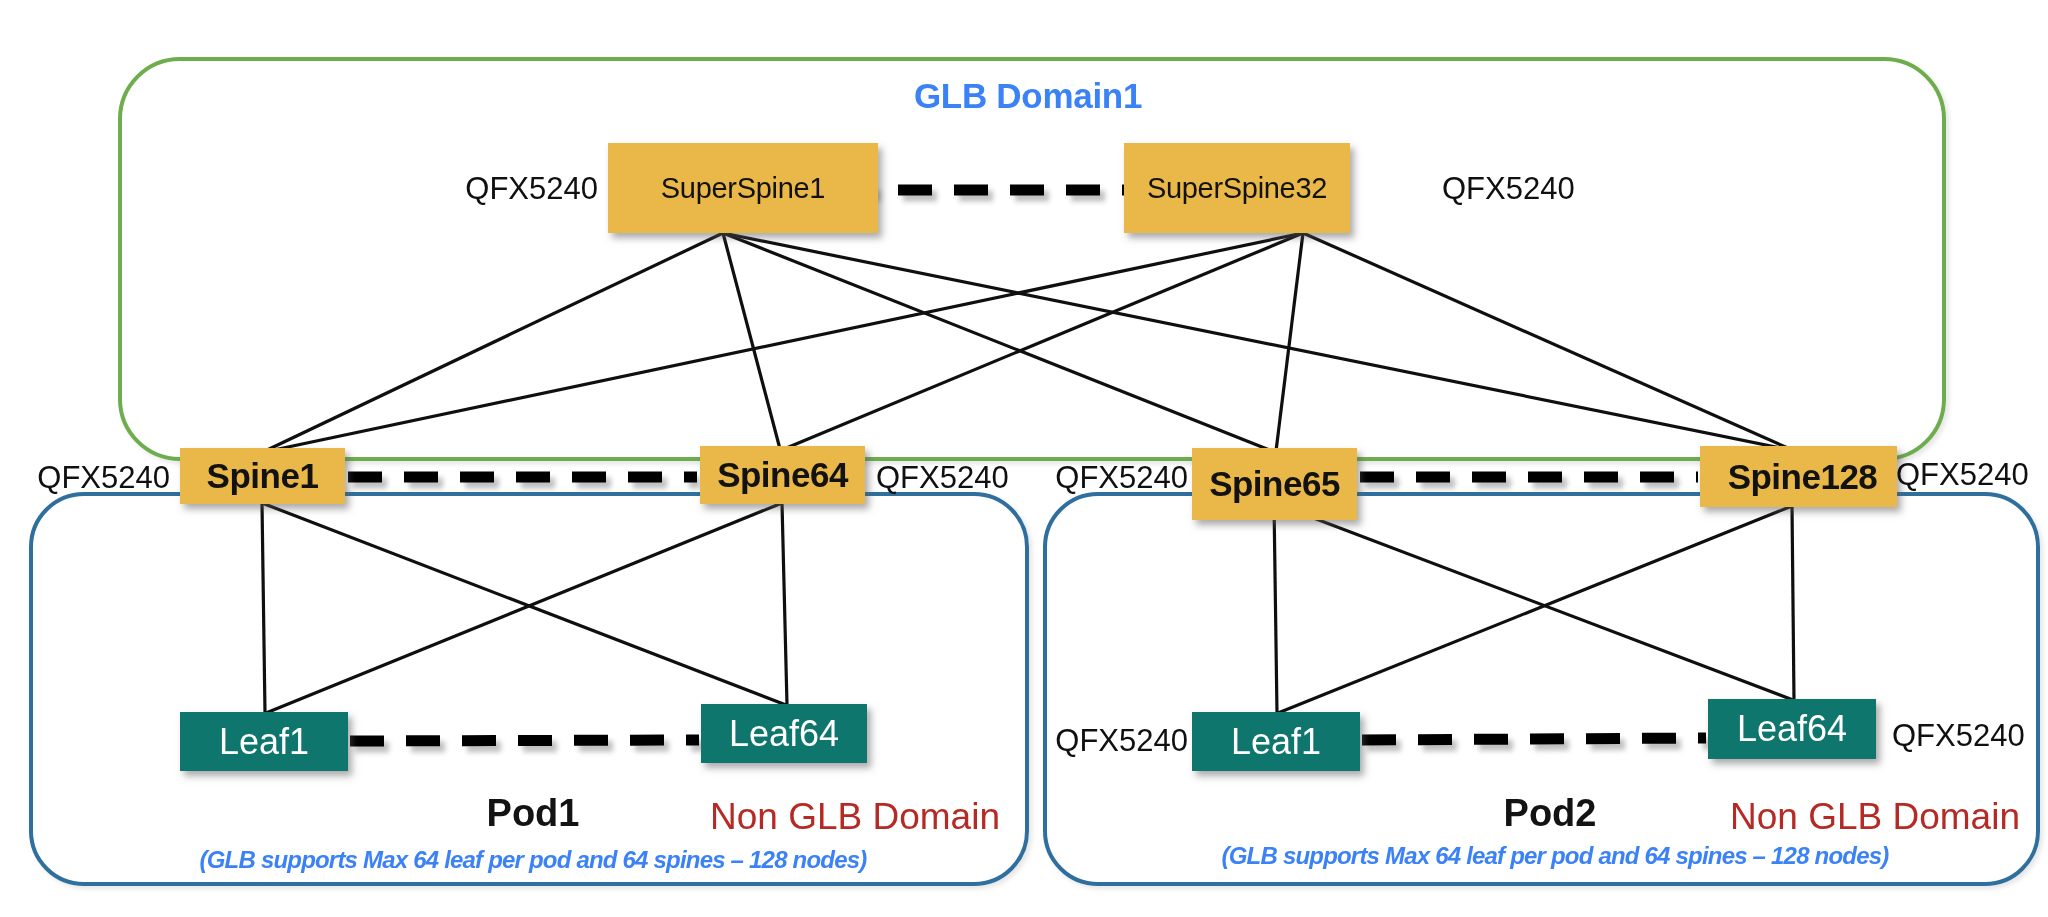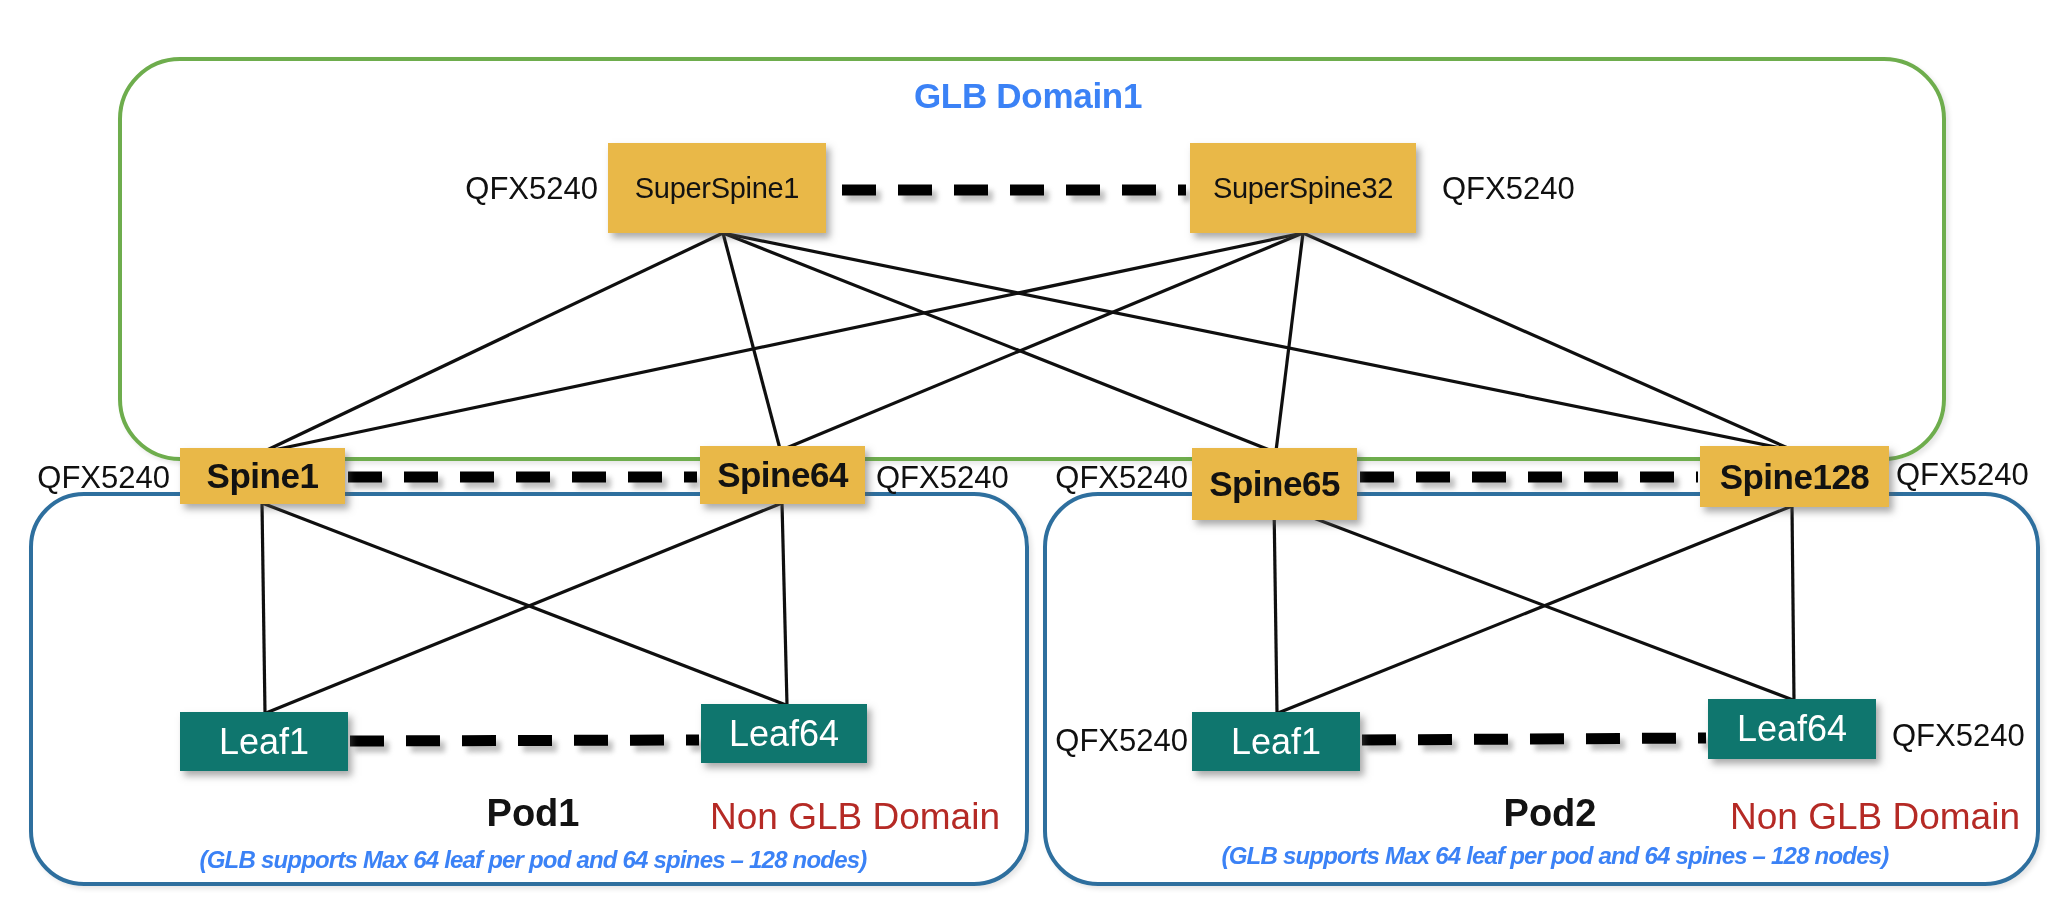--- a/index.html
+++ b/index.html
@@ -32,26 +32,26 @@
     position:absolute;z-index:3;
     display:flex;align-items:center;justify-content:center;
     box-shadow:4px 5px 7px rgba(90,90,90,0.50);
   }
   .node-orange{background:#e9b848;color:#121212;}
   .node-blue{background:#0f766e;color:#ffffff;}
   .superspine{font-size:29px;font-weight:500;letter-spacing:-0.3px;}
   .spine{font-size:35px;font-weight:700;letter-spacing:-0.5px;text-align:center;}
   .leaf{font-size:36px;font-weight:400;}
 
-  .n-superspine1{left:608px;top:143px;width:218px;height:90px;}
-  .n-superspine32{left:1190px;top:143px;width:226px;height:90px;}
+  .n-superspine1{left:608px;top:143px;width:270px;height:90px;}
+  .n-superspine32{left:1124px;top:143px;width:226px;height:90px;}
   .n-spine1{left:180px;top:448px;width:165px;height:56px;}
   .n-spine64{left:700px;top:446px;width:165px;height:58px;}
   .n-spine65{left:1192px;top:448px;width:165px;height:72px;}
-  .n-spine128{left:1700px;top:446px;width:189px;height:61px;}
+  .n-spine128{left:1700px;top:446px;width:189px;height:61px;padding-left:8px;}
   .n-leaf1-pod1{left:180px;top:712px;width:168px;height:59px;}
   .n-leaf64-pod1{left:701px;top:704px;width:166px;height:59px;}
   .n-leaf1-pod2{left:1192px;top:712px;width:168px;height:59px;}
   .n-leaf64-pod2{left:1708px;top:699px;width:168px;height:60px;}
 
   
   .lbl{position:absolute;z-index:3;white-space:nowrap;}
   .qfx{font-size:31px;font-weight:400;color:#101010;width:150px;}
   .qfx.r{text-align:right;}
   .qfx.l{text-align:left;}

